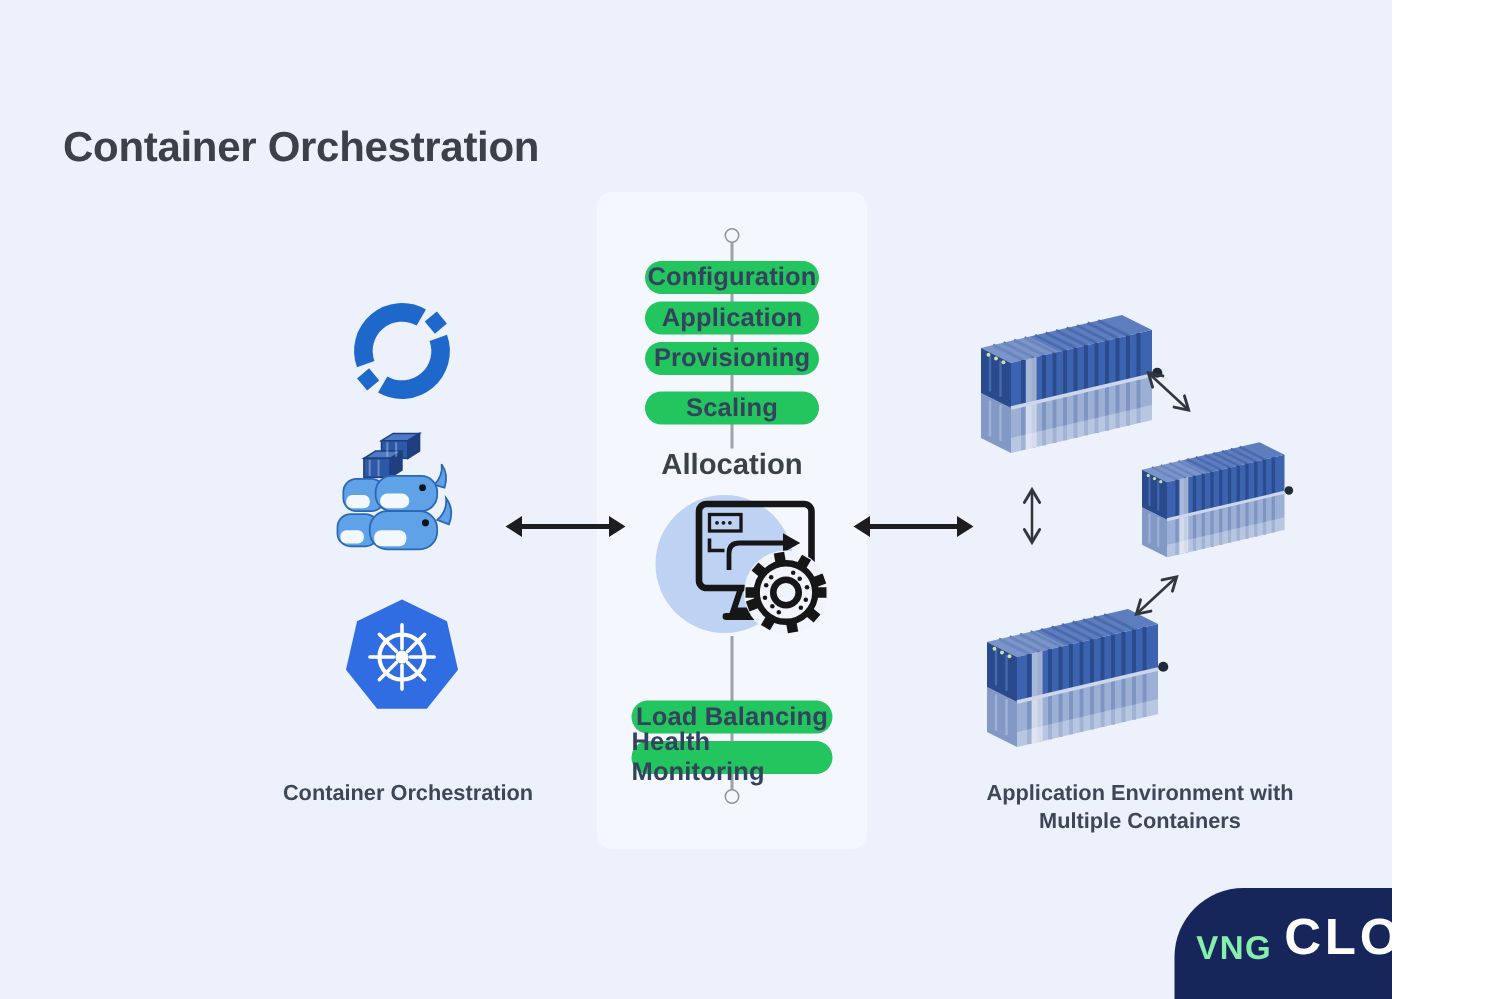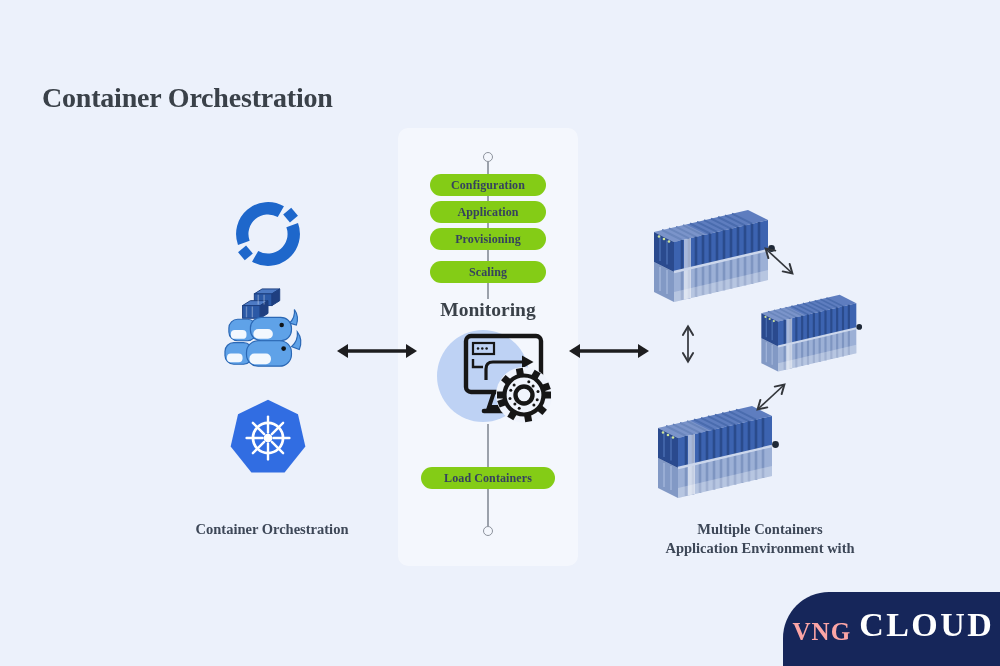--- a/index.html
+++ b/index.html
@@ -1,56 +1,56 @@
 <!DOCTYPE html>
 <html><head>
 <meta charset="utf-8">
 <style>
   * { margin:0; padding:0; box-sizing:border-box; }
   html,body { background:#ffffff; }
   #canvas {
-    position:relative; width:1000px; height:666px;
+    position:relative; width:928px; height:666px;
     background:#ecf1fb; overflow:hidden;
-    font-family:Liberation Serif, serif;
+    font-family:Liberation Sans, sans-serif;
   }
   .abs { position:absolute; }
   
   .center-band { left:398px; top:128px; width:180px; height:438px;
     background:rgba(255,255,255,0.45); border-radius:10px; z-index:1; }
 
   .page-title { left:42px; top:82px; font-size:28px; font-weight:bold;
     color:#3a4149; letter-spacing:-0.2px; z-index:2; }
 
   
   .vline { width:2px; background:#9ba1ab; left:487px; z-index:2; }
   .node-dot { width:10px; height:10px; border-radius:50%;
     background:#f4f7fd; border:1.7px solid #8d939d; left:483px; z-index:3; }
   .pill { left:430px; width:116px; height:22px; border-radius:11px;
-    background:#84cc16; color:#35425e; font-weight:bold; font-size:12px;
+    background:#22c55e; color:#35425e; font-weight:bold; font-size:17px;
     display:flex; align-items:center; justify-content:center; z-index:4;
     letter-spacing:0.1px; }
   .pill.wide { left:421px; width:134px; }
   .automation-heading { left:398px; top:299px; width:180px; text-align:center;
     font-size:19.5px; font-weight:bold; color:#3a4149; z-index:4; }
   .icon-halo { left:437px; top:330px; width:92px; height:92px;
     border-radius:50%; background:#bed2f4; z-index:3; }
 
   .caption { text-align:center; font-size:14.5px; font-weight:bold;
     color:#3d4757; line-height:18.5px; z-index:4; }
   .caption-left { left:158px; top:520px; width:228px; }
   .caption-right { left:626px; top:520px; width:268px; }
 
   svg.art { position:absolute; z-index:5; overflow:visible; }
 
   
   .logo-panel { left:783px; top:592px; width:217px; height:74px;
     background:#16265a; border-radius:46px 0 0 0; z-index:6;
     display:flex; align-items:center; justify-content:center;
     padding-bottom:8px; padding-left:4px; }
-  .brand-primary { color:#fca5a5; font-size:25px; font-weight:bold;
+  .brand-primary { color:#86efac; font-size:22px; font-weight:bold;
     letter-spacing:1px;margin-top:13px; }
   .brand-secondary { color:#ffffff; font-size:34px; font-weight:bold;
     letter-spacing:2.5px; margin-left:8px; }
 </style>
 </head>
 <body>
 
 <div id="canvas">
 
   <svg width="0" height="0" style="position:absolute" aria-hidden="true">
@@ -153,21 +153,21 @@
   <div class="abs node-dot" style="top:152px;"></div>
   <div class="abs vline" style="top:162px; height:137px;"></div>
   <div class="abs vline" style="top:424px; height:102px;"></div>
   <div class="abs node-dot" style="top:526px;"></div>
 
   <div class="abs pill" style="top:174px;">Configuration</div>
   <div class="abs pill" style="top:201px;">Application</div>
   <div class="abs pill" style="top:228px;text-align:center;">Provisioning</div>
   <div class="abs pill" style="top:261px;">Scaling</div>
 
-  <div class="abs automation-heading">Monitoring</div>
+  <div class="abs automation-heading">Allocation</div>
 
   <div class="abs icon-halo"></div>
   <svg class="art" style="left:438px; top:326px;" width="124" height="104" viewBox="0 0 124 104">
 
     <rect x="28" y="10" width="75" height="56" rx="5" fill="none" stroke="#161616" stroke-width="4.4"></rect>
     <rect x="35" y="17" width="21" height="11" fill="none" stroke="#161616" stroke-width="2.2"></rect>
     <circle cx="40" cy="22.5" r="1.25" fill="#161616"></circle>
     <circle cx="44.3" cy="22.5" r="1.25" fill="#161616"></circle>
     <circle cx="48.6" cy="22.5" r="1.25" fill="#161616"></circle>
     <path d="M35 33 V41 H45" fill="none" stroke="#161616" stroke-width="2.4"></path>
@@ -199,21 +199,22 @@
         <circle cx="90.8" cy="55.8" r="1.5"></circle>
       <circle cx="95.9" cy="79.1" r="1.5"></circle>
         <circle cx="76.1" cy="58.9" r="1.5"></circle>
       <circle cx="76.9" cy="78.1" r="1.5"></circle>
         <circle cx="95.1" cy="59.9" r="1.5"></circle>
       <circle cx="100" cy="65.5" r="1.5"></circle>
         <circle cx="72" cy="72.5" r="1.5"></circle>
     </g>
   </svg>
 
-  <div class="abs pill wide" style="top:467px;">Load Containers</div>
+  <div class="abs pill wide" style="top:467px;">Load Balancing</div>
+  <div class="abs pill wide" style="top:494px;">Health Monitoring</div>
 
   <svg class="art" style="left:336px; top:340px;" width="82" height="22" viewBox="0 0 82 22">
     <line x1="10" y1="11" x2="72" y2="11" stroke="#1d1d1f" stroke-width="3.4"></line>
     <path d="M12 4 L1 11 L12 18 Z" fill="#1d1d1f"></path>
     <path d="M70 4 L81 11 L70 18 Z" fill="#1d1d1f"></path>
   </svg>
   <svg class="art" style="left:568px; top:340px;" width="82" height="22" viewBox="0 0 82 22">
     <line x1="10" y1="11" x2="72" y2="11" stroke="#1d1d1f" stroke-width="3.4"></line>
     <path d="M12 4 L1 11 L12 18 Z" fill="#1d1d1f"></path>
     <path d="M70 4 L81 11 L70 18 Z" fill="#1d1d1f"></path>
@@ -233,22 +234,22 @@
     <line x1="6" y1="5" x2="32" y2="29" stroke="#33363b" stroke-width="1.7" marker-start="url(#vhead)" marker-end="url(#vhead)"></line>
   </svg>
   <svg class="art" style="left:678px; top:322px;" width="20" height="44" viewBox="0 0 20 44">
     <line x1="10" y1="5" x2="10" y2="39" stroke="#33363b" stroke-width="1.7" marker-start="url(#vhead)" marker-end="url(#vhead)"></line>
   </svg>
   <svg class="art" style="left:752px; top:380px;" width="38" height="34" viewBox="0 0 38 34">
     <line x1="6" y1="29" x2="32" y2="5" stroke="#33363b" stroke-width="1.7" marker-start="url(#vhead)" marker-end="url(#vhead)"></line>
   </svg>
 
   <div class="abs caption caption-right">
+    <div>Application Environment with</div>
     <div>Multiple Containers</div>
-    <div>Application Environment with</div>
   </div>
 
   <div class="abs logo-panel">
     <span class="brand-primary">VNG</span>
     <span class="brand-secondary">CLOUD</span>
   </div>
 
 </div>
 
 </body></html>

